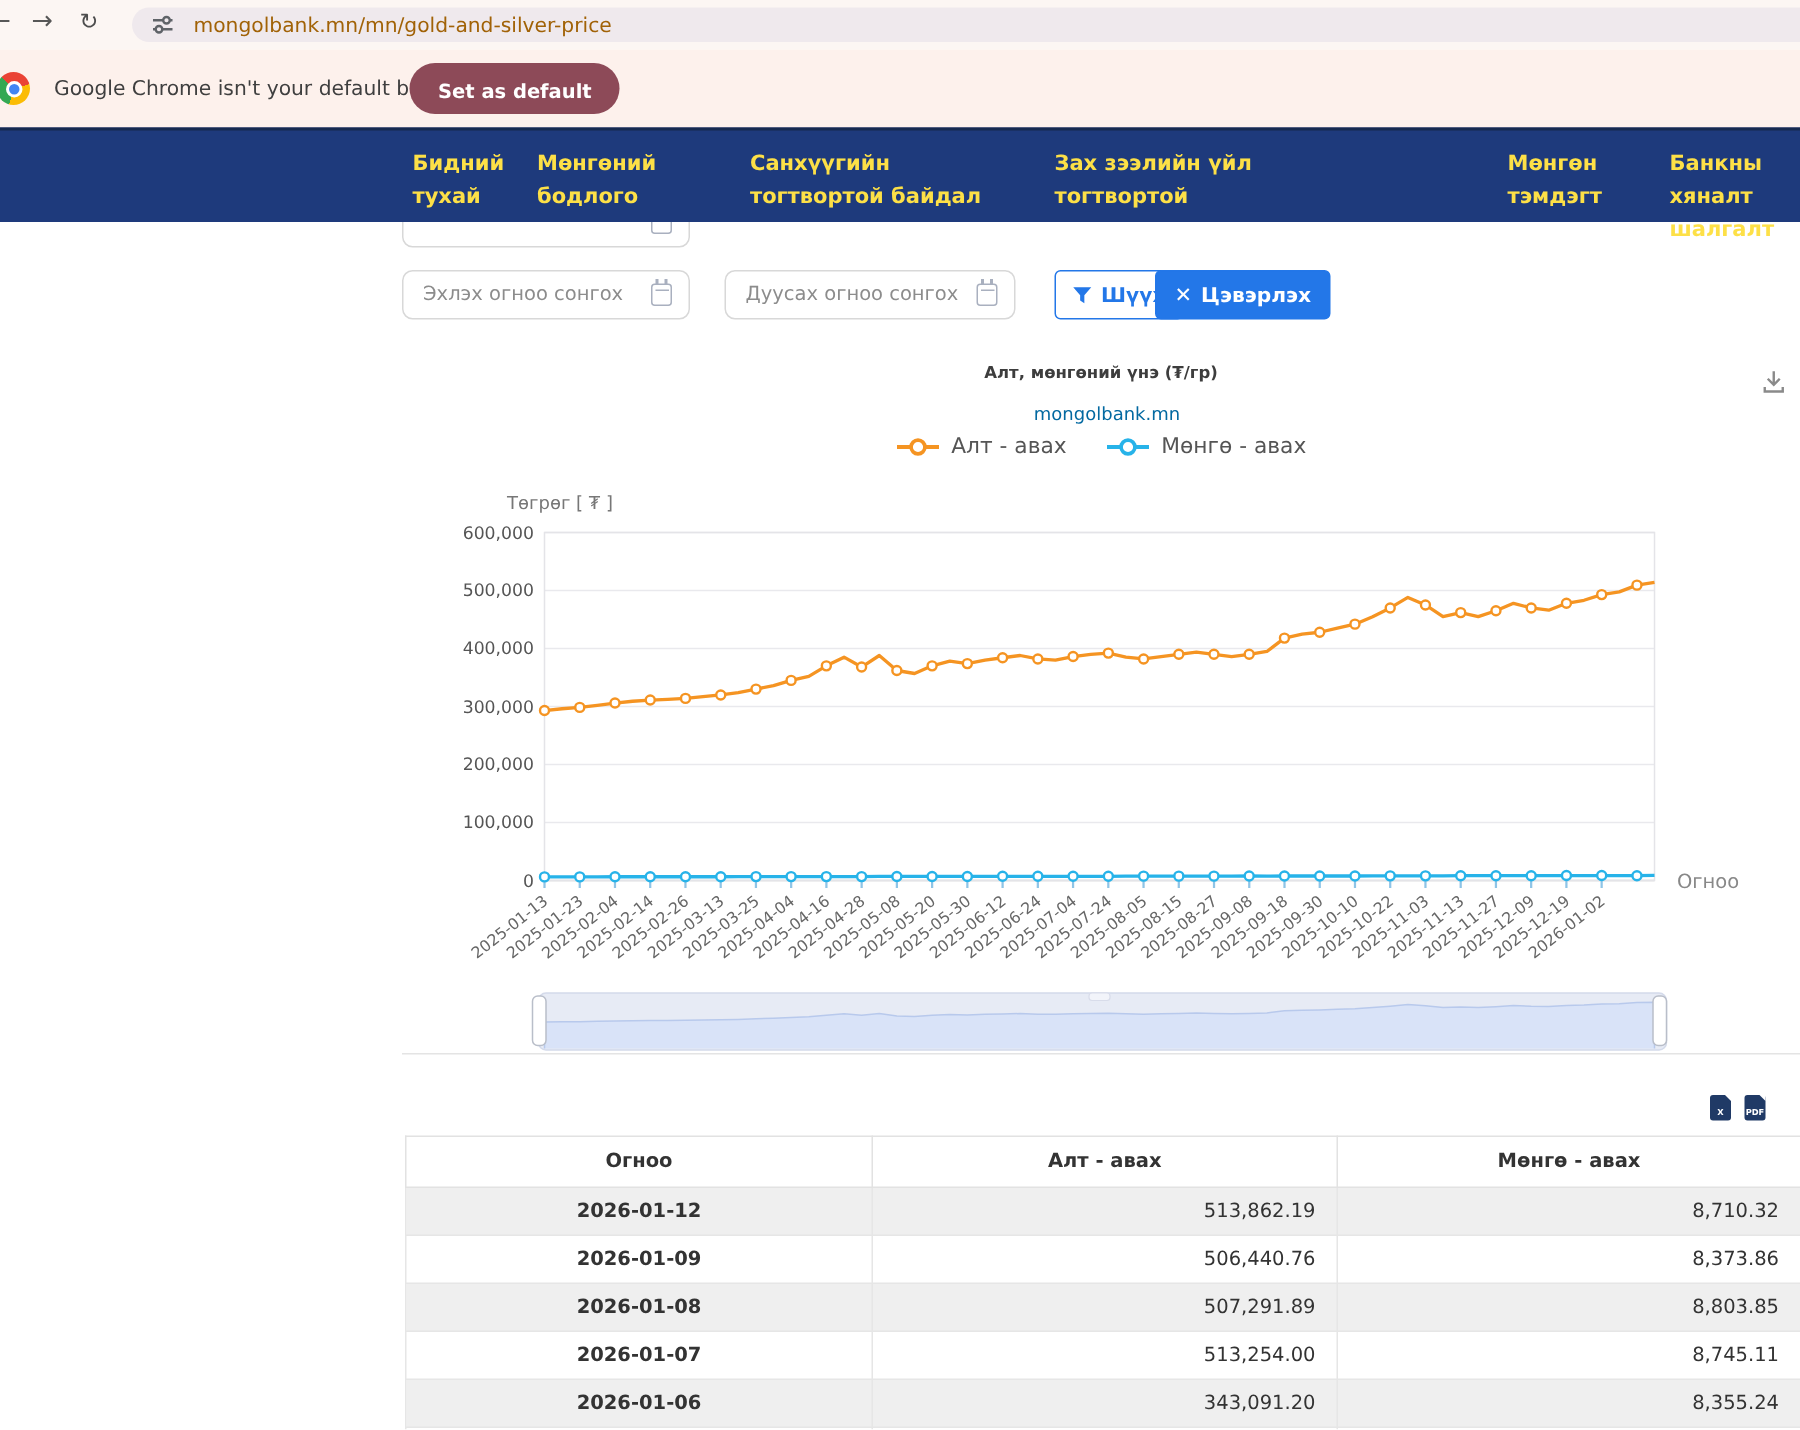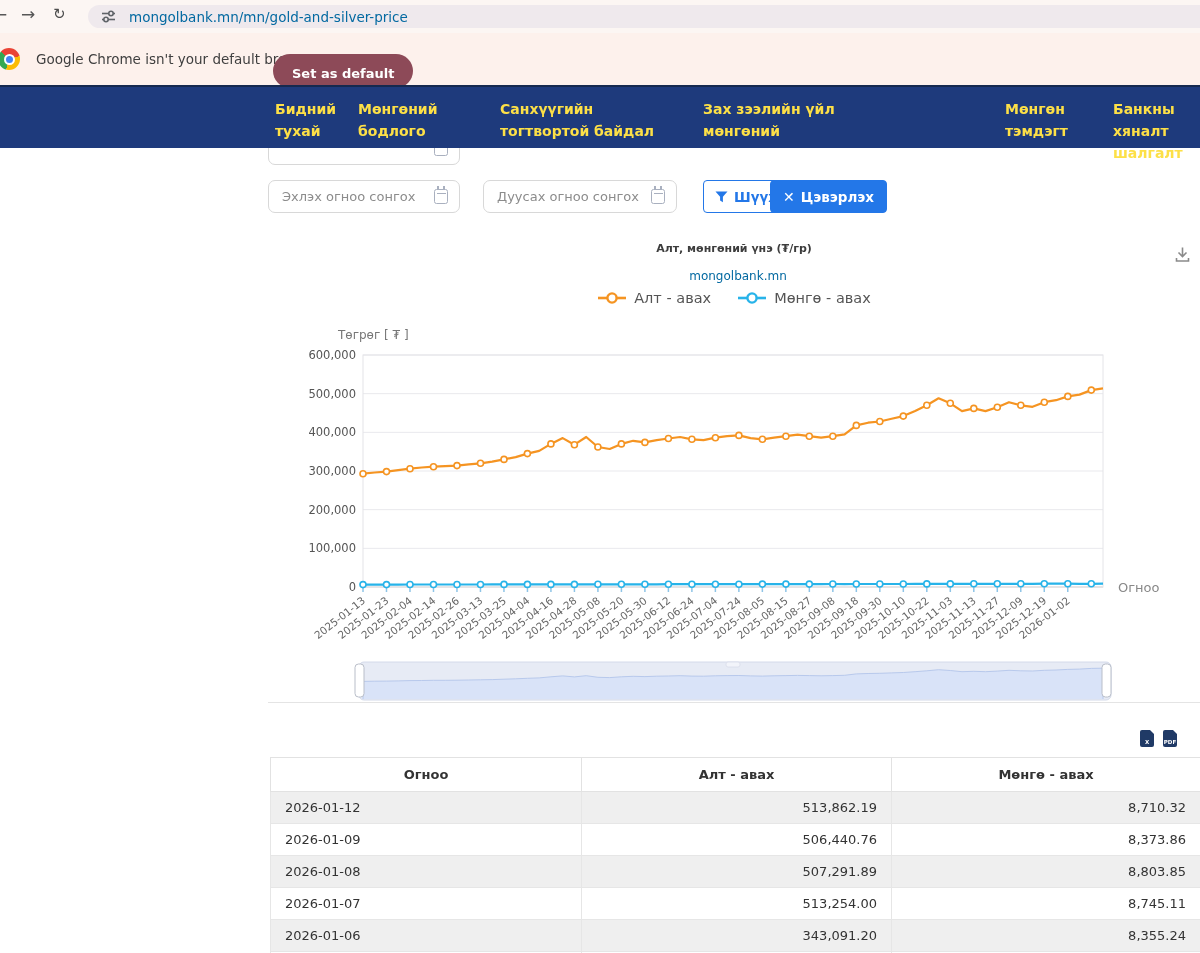--- a/index.html
+++ b/index.html
@@ -7,31 +7,31 @@
          font-family:"DejaVu Sans",sans-serif;}
 
   
   .browser-bar{position:absolute;top:0;left:0;right:0;height:33px;background:#fcf6f3;}
   .nav-arrow{position:absolute;top:4px;font-size:17px;color:#575757;cursor:pointer;}
   .nav-back{left:-7px;}
   .nav-fwd{left:21px;}
   .nav-reload{position:absolute;left:53px;top:5px;font-size:15px;color:#4d4d4d;cursor:pointer;}
   .url-pill{position:absolute;left:88px;top:5px;right:-12px;height:23px;border-radius:12px;
             background:#efe9ed;display:flex;align-items:center;padding-left:13px;}
-  .url-text{font-size:13.5px;color:#0369a1;margin-left:13px;}
+  .url-text{font-size:13.5px;color:#a16207;margin-left:13px;}
 
   
   .notif-bar{position:absolute;top:33px;left:0;right:0;height:52px;background:#fdf1ec;
              border-bottom:1px solid #f1e2dc;}
   .chrome-logo{position:absolute;left:-2px;top:15px;width:22px;height:22px;border-radius:50%;
      background:conic-gradient(from -45deg,#ea4335 0 120deg,#fbbc05 120deg 240deg,#34a853 240deg 360deg);}
   .chrome-logo::after{content:"";position:absolute;left:5.5px;top:5.5px;width:11px;height:11px;
      border-radius:50%;background:#4285f4;border:2px solid #fff;box-sizing:border-box;}
   .notif-text{position:absolute;left:36px;top:18px;font-size:13.5px;color:#3f3f3f;}
-  .set-default-btn{position:absolute;left:273px;top:21px;height:34px;padding:12px 19px;border:none;
+  .set-default-btn{position:absolute;left:273px;top:9px;height:34px;padding:12px 19px;border:none;
      border-radius:17px;background:#8d4a58;color:#fff;font-size:13px;font-weight:bold;
      font-family:"DejaVu Sans",sans-serif;cursor:pointer;}
 
   
   .nav-bar{position:absolute;top:85px;left:0;right:0;height:63px;background:#1e3a7c;
            border-top:2px solid #16294f;z-index:3;box-sizing:border-box;}
   .nav-item{position:absolute;top:11px;color:#fde047;font-size:14px;font-weight:bold;
             line-height:22px;cursor:pointer;}
   .nav-i0{left:275px;width:80px;}
   .nav-i1{left:358px;width:105px;}
@@ -84,21 +84,21 @@
   .file-icon::before{content:"";position:absolute;top:0;right:0;border-style:solid;
      border-width:0 4px 4px 0;border-color:transparent #fff transparent transparent;}
 
   
   .price-table{position:absolute;left:270px;top:757px;width:930px;border-collapse:collapse;
                font-size:13px;color:#333;table-layout:fixed;}
   .price-table th{height:31px;font-weight:bold;background:#fff;border:1px solid #e2e2e2;
                   text-align:center;}
   .price-table td{height:31px;border:1px solid #e6e6e6;padding:0 14px;}
   .price-table tbody tr:nth-child(odd){background:#efefef;}
-  .price-table td.c-date{text-align:left;}
+  .price-table td.c-date{text-align:center;font-weight:bold;}
   .price-table td.c-num{text-align:right;}
 </style>
 </head>
 <body>
 
 <div class="stage">
 
   <div class="browser-bar">
     <span class="nav-arrow nav-back">←</span>
     <span class="nav-arrow nav-fwd">→</span>
@@ -117,21 +117,21 @@
   <div class="notif-bar">
     <span class="chrome-logo"></span>
     <span class="notif-text">Google Chrome isn't your default browser</span>
     <button class="set-default-btn">Set as default</button>
   </div>
 
   <div class="nav-bar" id="nav-bar">
       <div class="nav-item nav-i0">Бидний тухай</div>
       <div class="nav-item nav-i1">Мөнгөний бодлого</div>
       <div class="nav-item nav-i2">Санхүүгийн тогтвортой байдал</div>
-      <div class="nav-item nav-i3">Зах зээлийн үйл мөнгөний</div>
+      <div class="nav-item nav-i3">Зах зээлийн үйл тогтвортой</div>
       <div class="nav-item nav-i5">Мөнгөн тэмдэгт</div>
       <div class="nav-item nav-i6">Банкны хяналт шалгалт</div>
     </div>
 
   <div class="inp inp-hidden">
     <input style="">
     <span class="cal-icon"></span>
   </div>
 
   <div class="inp inp-start">

